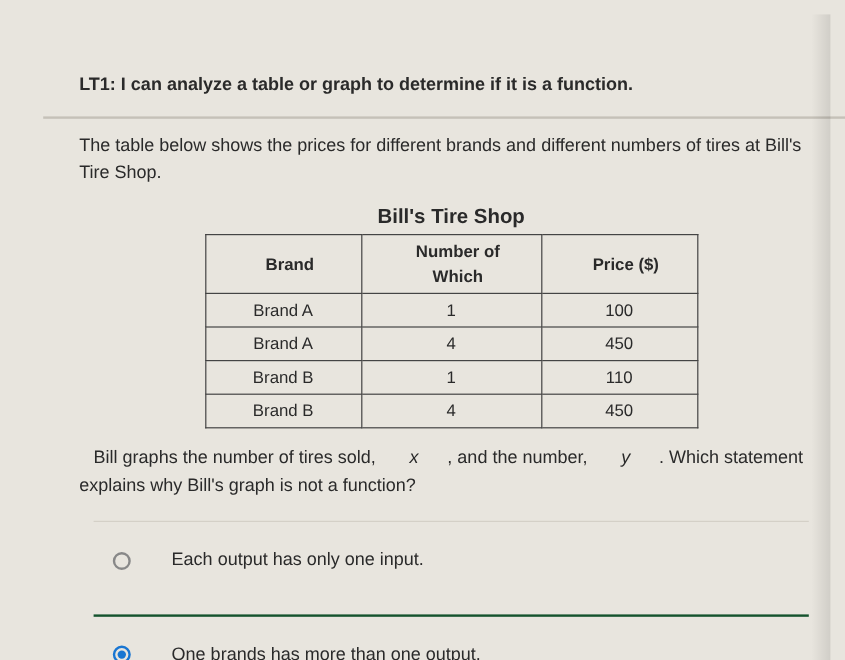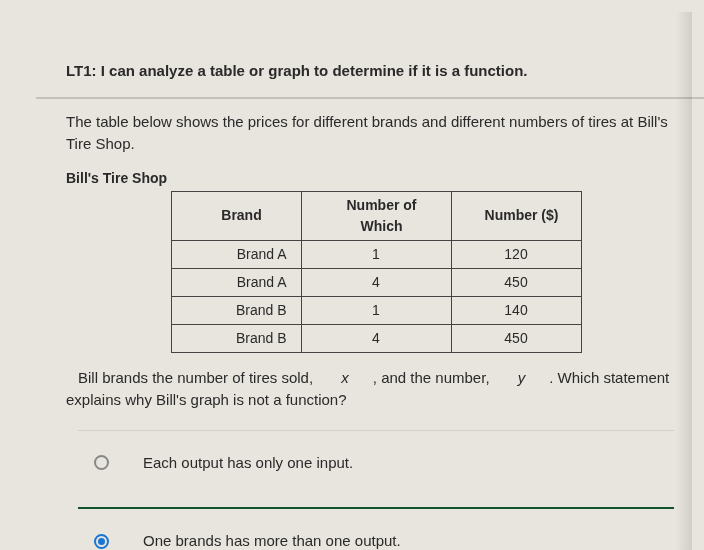--- a/index.html
+++ b/index.html
@@ -21,40 +21,41 @@
     margin-bottom: 14px;
   }
   .divider {
     border-top: 2px solid #c5c1b8;
     margin: 0 -18px 12px -18px;
   }
   .intro {
     margin-bottom: 8px;
   }
   .table-caption {
+    text-align: center;
     font-weight: bold;
-    font-size: 14px;
+    font-size: 17px;
     margin-bottom: 2px;
   }
   table {
     border-collapse: collapse;
     margin: 0 auto 14px auto;
     font-size: 14px;
   }
   th, td {
     border: 1px solid #444;
     padding: 3px 14px;
   }
   th {
     font-weight: bold;
     text-align: center;
     background: #e8e5de;
     padding-left: 25px;
   }
-  td.brand { text-align: right; width: 130px; }
+  td.brand { text-align: center; width: 130px; }
   td.num { text-align: center; width: 150px; }
   td.price { text-align: center; width: 130px; }
   .question {
     margin-bottom: 18px;
   }
   .question .var { font-style: italic; }
   .options {
     margin-top: 6px;
   }
   .option {
@@ -107,49 +108,49 @@
 
   <div class="intro">The table below shows the prices for different brands and different numbers of tires at Bill's Tire Shop.</div>
 
   <div class="table-caption">Bill's Tire Shop</div>
 
   <table>
     <thead>
       <tr>
         <th>Brand</th>
         <th>Number of Which</th>
-        <th>Number ($)</th>
+        <th>Price ($)</th>
       </tr>
     </thead>
     <tbody>
       <tr>
         <td class="brand">Brand A</td>
         <td class="num">1</td>
-        <td class="price">120</td>
+        <td class="price">100</td>
       </tr>
       <tr>
         <td class="brand">Brand A</td>
         <td class="num">4</td>
         <td class="price">450</td>
       </tr>
       <tr>
         <td class="brand">Brand B</td>
         <td class="num">1</td>
-        <td class="price">140</td>
+        <td class="price">110</td>
       </tr>
       <tr>
         <td class="brand">Brand B</td>
         <td class="num">4</td>
         <td class="price">450</td>
       </tr>
     </tbody>
   </table>
 
   <div class="question">
-    <span>Bill brands the number of tires sold, </span><span class="var">x</span><span>, and the number, </span><span class="var">y</span><span>. Which statement explains why Bill's graph is not a function?</span>
+    <span>Bill graphs the number of tires sold, </span><span class="var">x</span><span>, and the number, </span><span class="var">y</span><span>. Which statement explains why Bill's graph is not a function?</span>
   </div>
 
   <div class="options">
     <div class="option">
       <span class="radio"></span>
       <span>Each output has only one input.</span>
     </div>
     <div class="option">
       <span class="radio selected"></span>
       <span>One brands has more than one output.</span>

